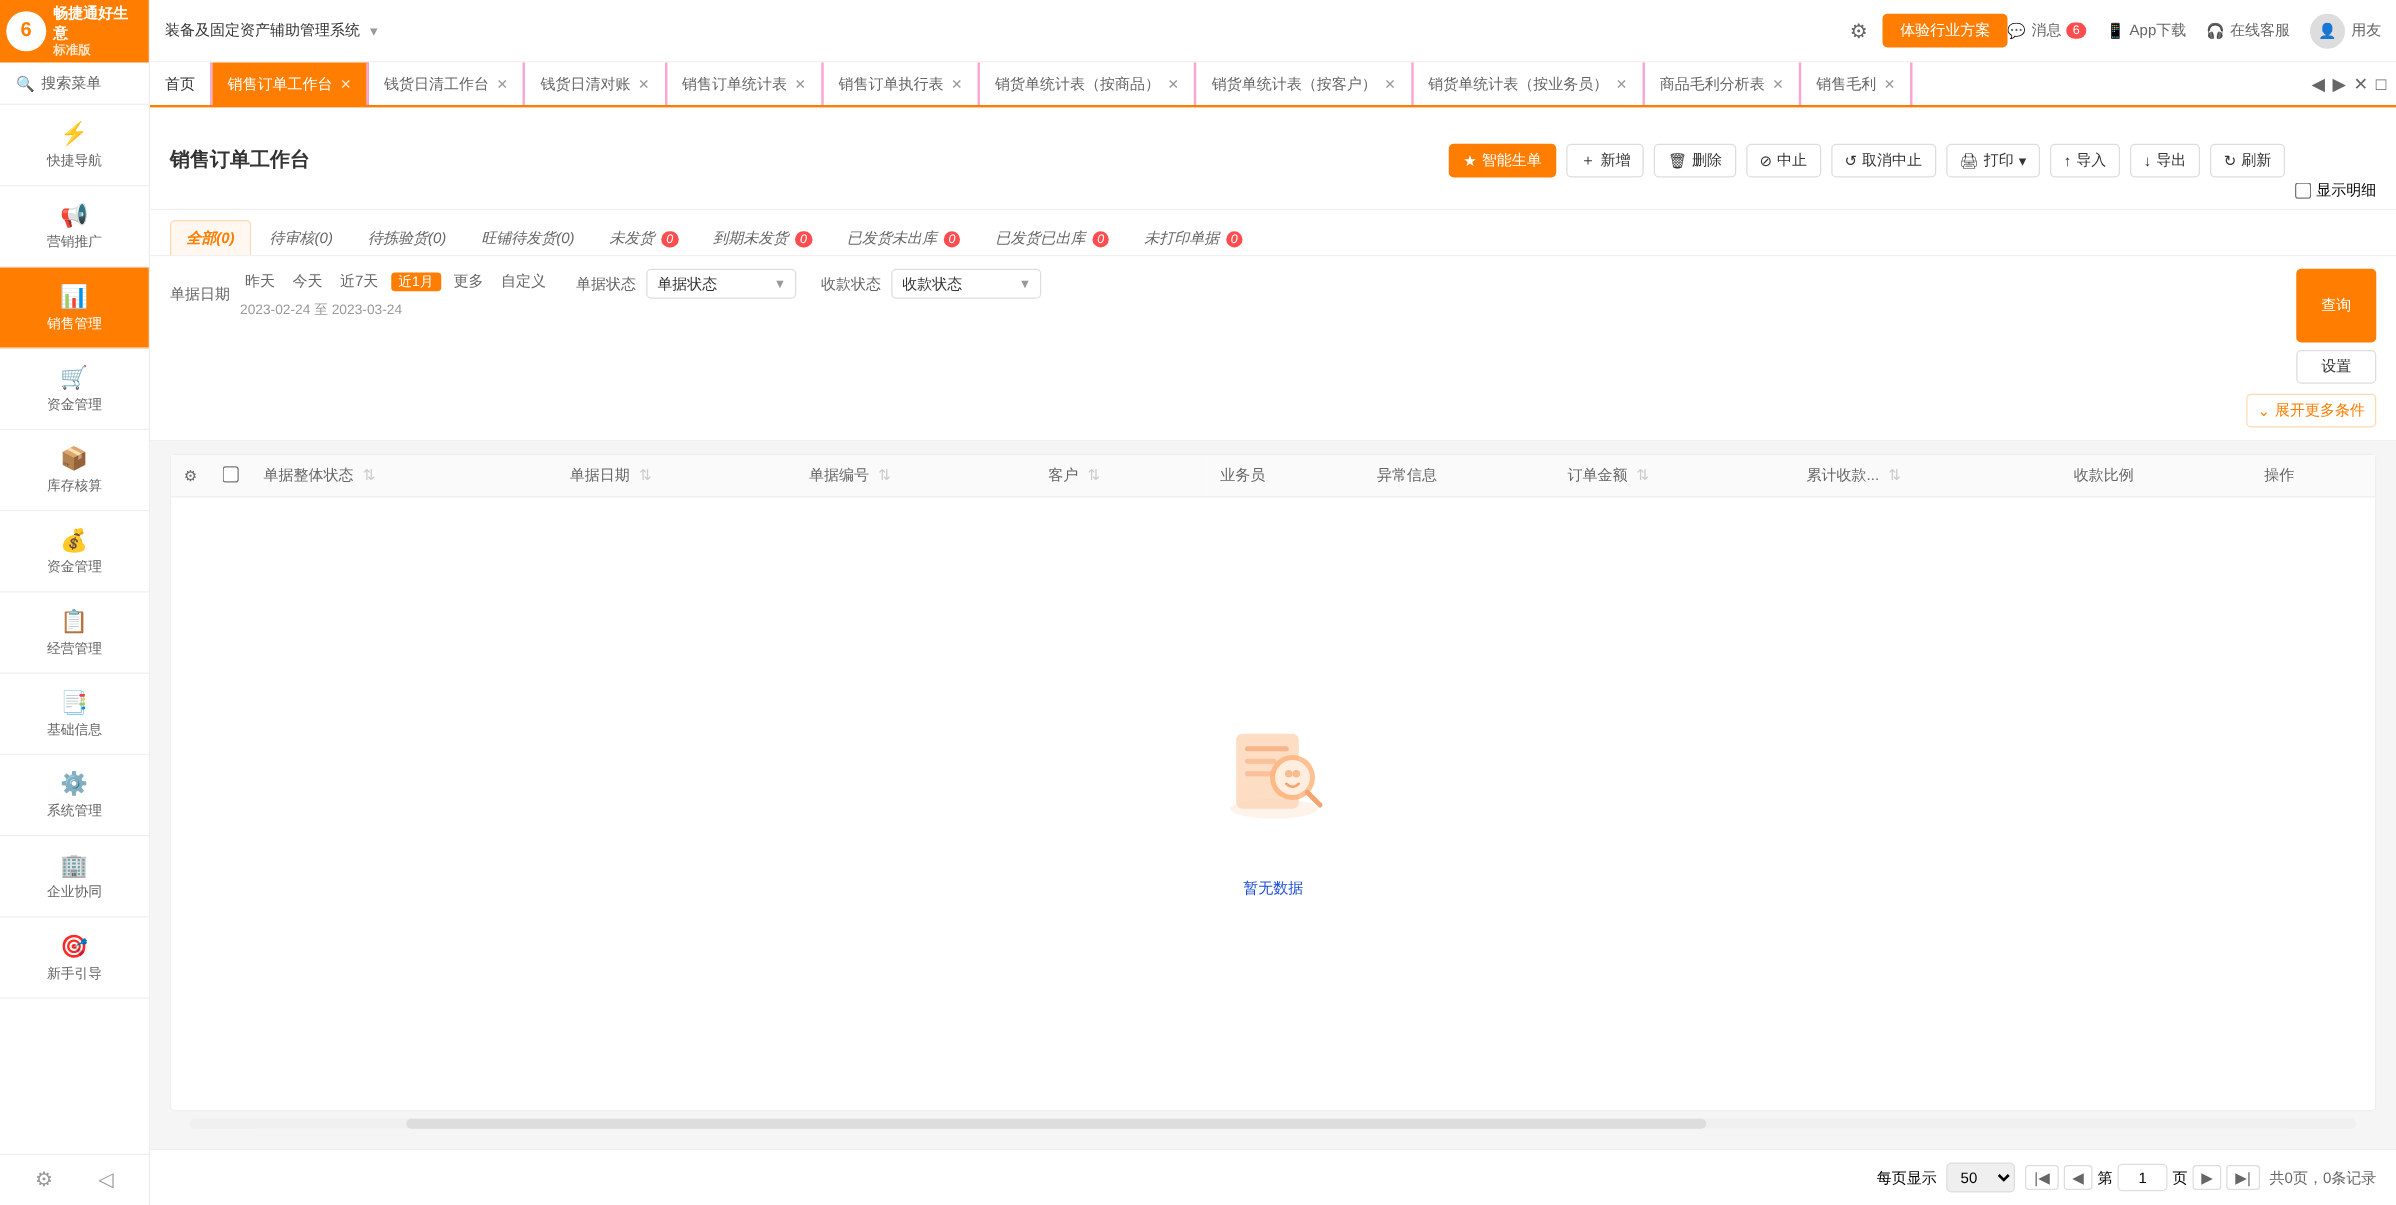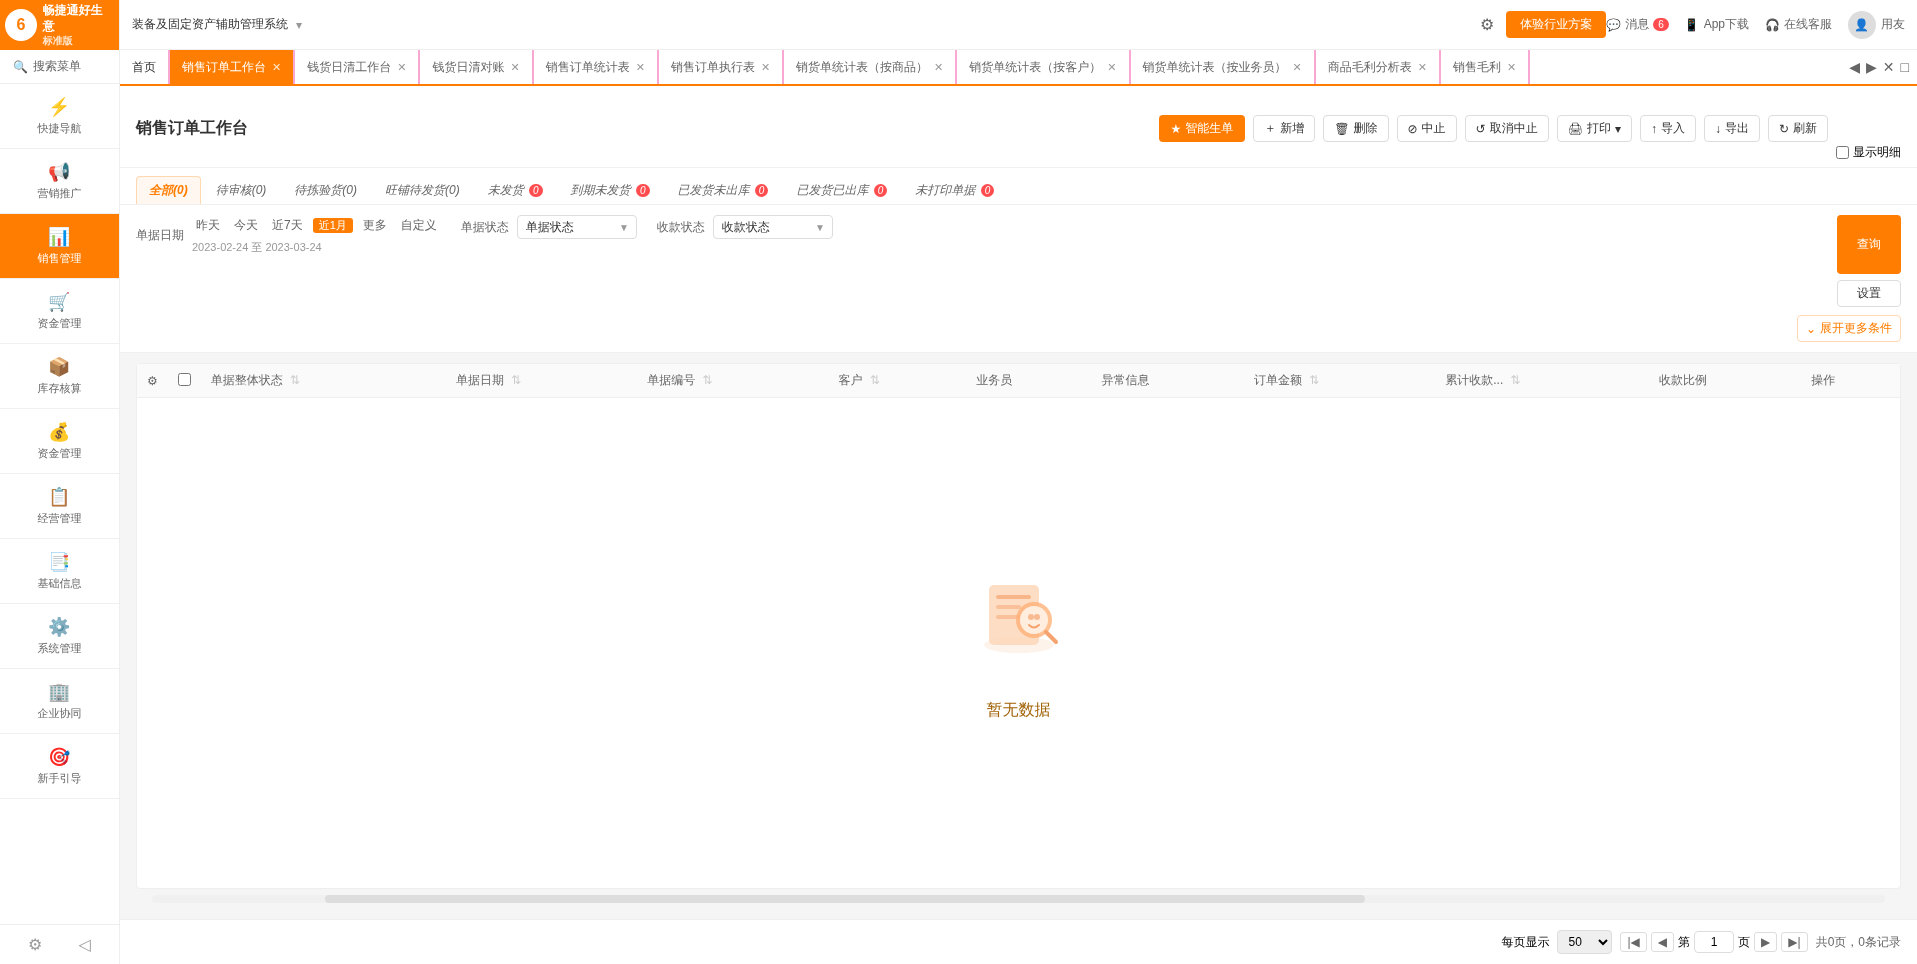--- a/index.html
+++ b/index.html
@@ -76,21 +76,21 @@
     .table-count { color: #666; font-size: 12px; }
     .table-count .count-num { color: #ff7d00; }
     .table-actions-right { display: flex; gap: 12px; align-items: center; }
     .action-link { color: #ff7d00; cursor: pointer; font-size: 12px; display: flex; align-items: center; gap: 3px; }
     .table-wrapper { background: #fff; border-radius: 4px; border: 1px solid #eee; flex: 1; display: flex; flex-direction: column; }
     table { width: 100%; border-collapse: collapse; }
     thead tr { background: #fafafa; }
     th { padding: 8px 10px; text-align: left; color: #666; font-weight: normal; border-bottom: 1px solid #eee; white-space: nowrap; font-size: 12px; }
     th .sort-arrows { color: #ccc; margin-left: 4px; }
     .empty-state { flex: 1; display: flex; flex-direction: column; align-items: center; justify-content: center; padding: 60px 0; }
-    .empty-text { color: #a16207; font-size: 16px; }
+    .empty-text { color: #1d4ed8; font-size: 12px; }
 
     
     .pagination { padding: 10px 16px; background: #fff; border-top: 1px solid #eee; display: flex; align-items: center; justify-content: flex-end; gap: 8px; }
     .page-size-select { border: 1px solid #ddd; border-radius: 4px; padding: 3px 6px; font-size: 12px; }
     .page-nav { display: flex; align-items: center; gap: 4px; }
     .page-nav-btn { cursor: pointer; color: #666; padding: 2px 6px; border: 1px solid #ddd; border-radius: 3px; font-size: 12px; background: white; }
     .page-input { width: 40px; border: 1px solid #ddd; border-radius: 4px; padding: 3px 5px; text-align: center; font-size: 12px; }
     .page-info { color: #666; font-size: 12px; }
 
     

